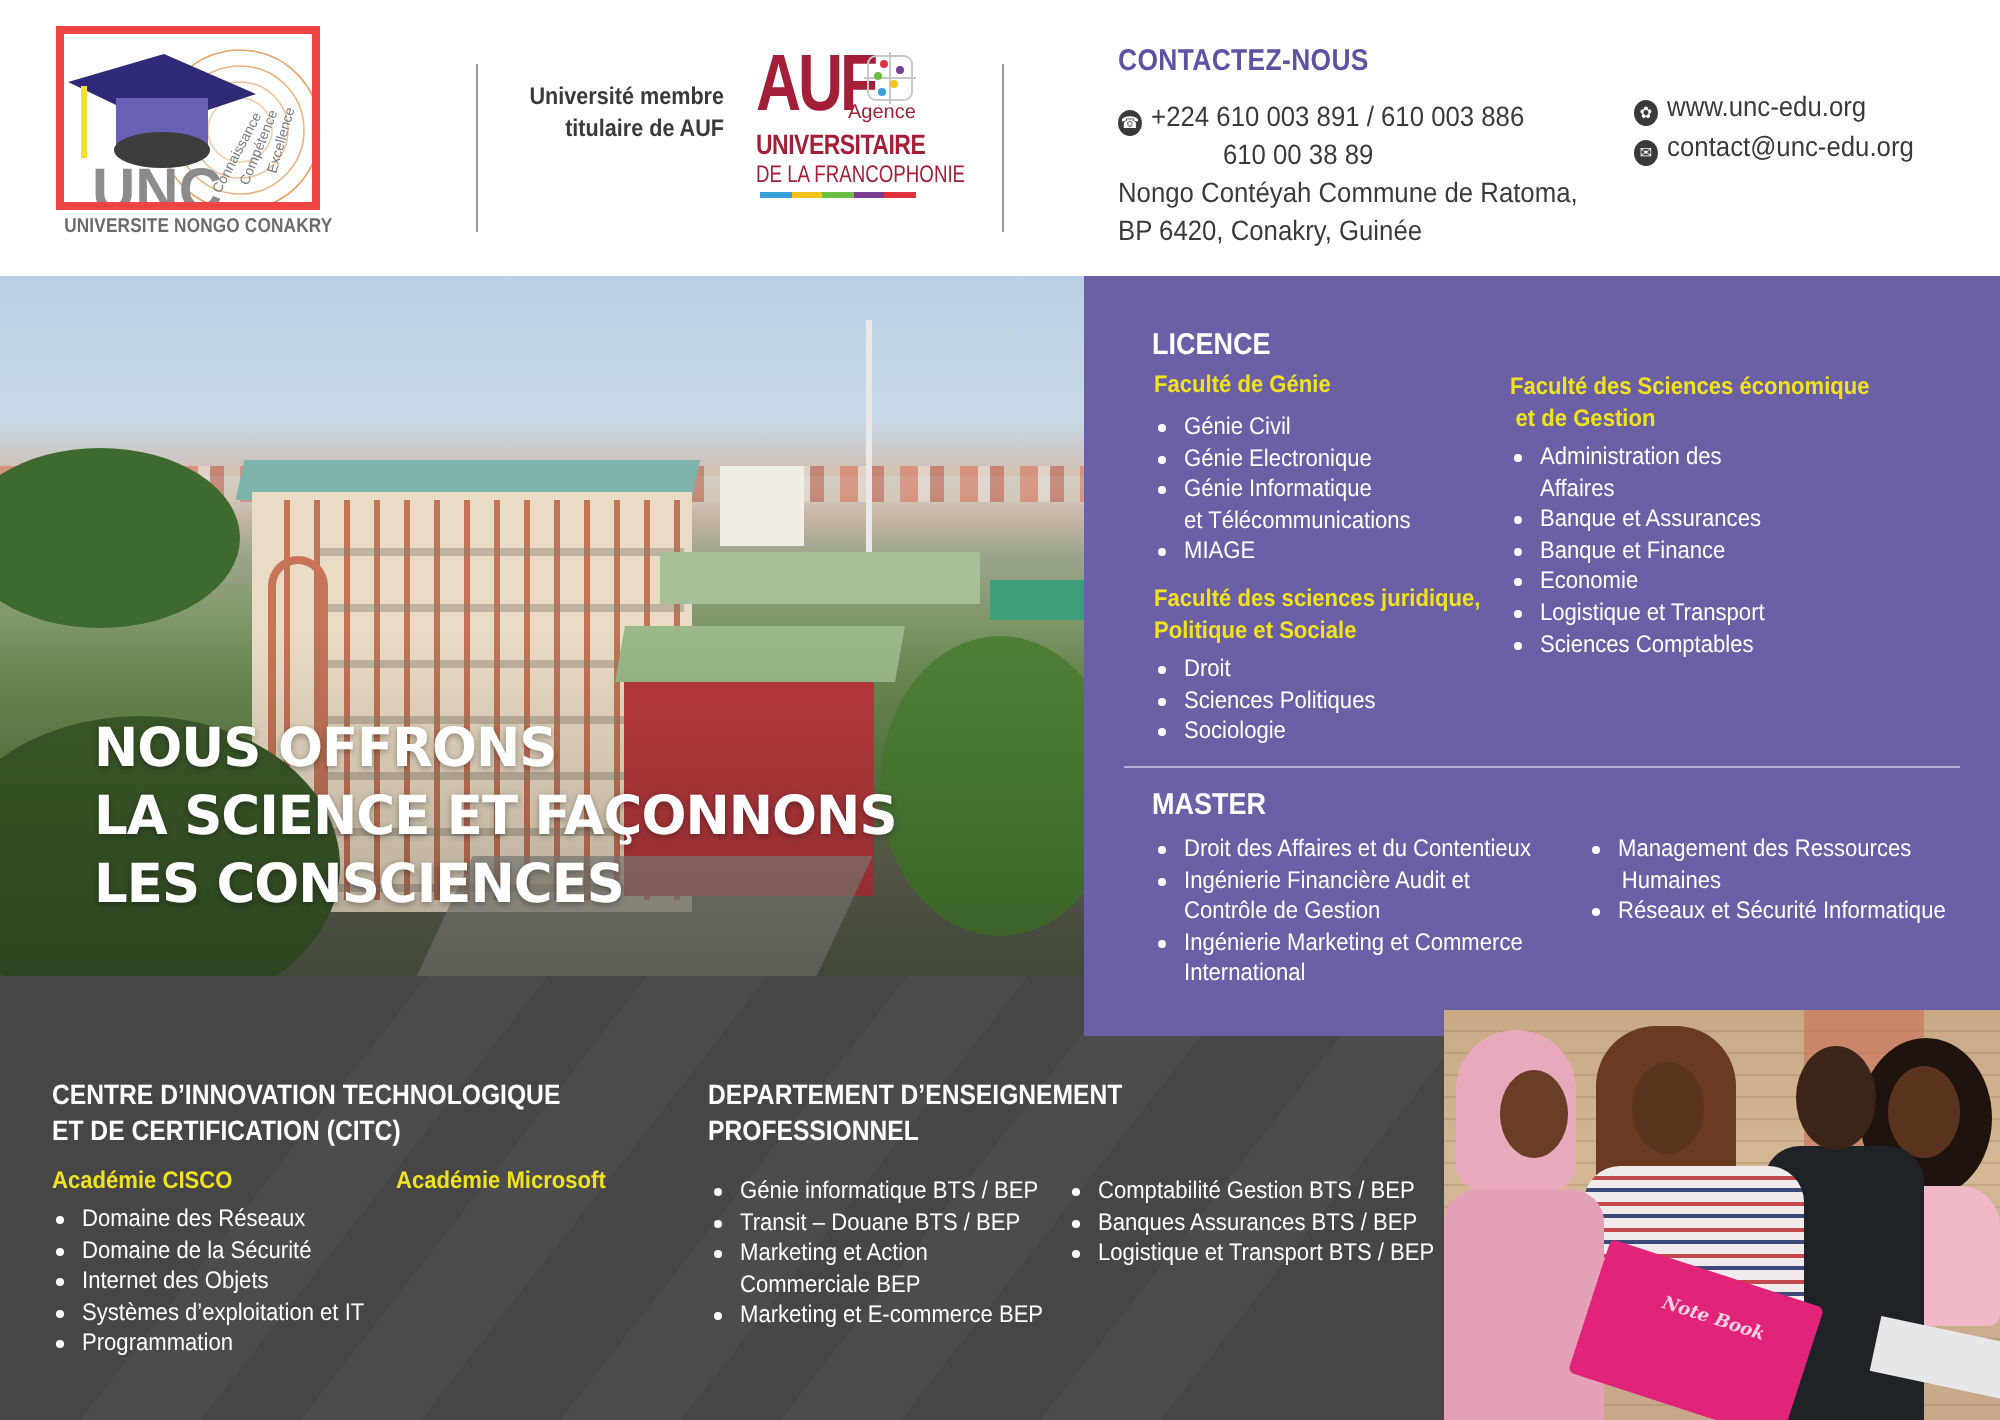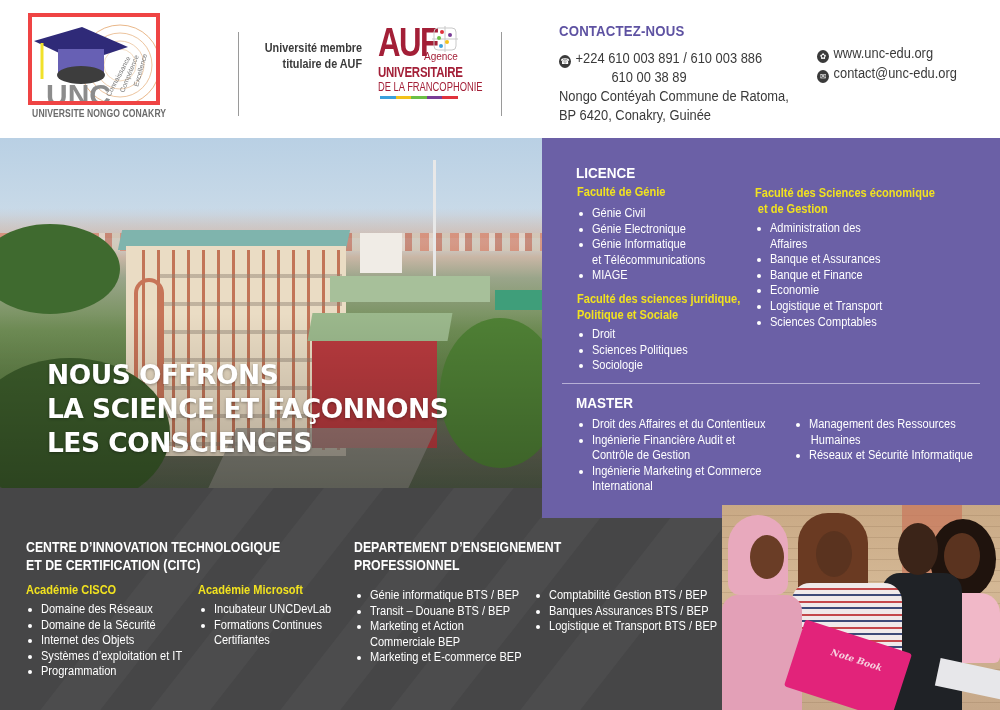--- a/index.html
+++ b/index.html
@@ -217,24 +217,20 @@
   <div class="d-sub" style="left:26px; top:95px;">Académie CISCO</div>
   <ul class="blist" style="left:27px; top:114px;">
     <li><span class="t">Domaine des Réseaux</span></li>
     <li><span class="t">Domaine de la Sécurité</span></li>
     <li><span class="t">Internet des Objets</span></li>
     <li><span class="t">Systèmes d’exploitation et IT</span></li>
     <li><span class="t">Programmation</span></li>
   </ul>
 
   <div class="d-sub" style="left:198px; top:95px;">Académie Microsoft</div>
-  <ul class="blist" style="left:200px; top:114px;">
-    <li><span class="t">Incubateur UNCDevLab</span></li>
-    <li><span class="t">Formations Continues</span><br><span class="t">Certifiantes</span></li>
-  </ul>
 
   <div class="d-head" style="left:354px; top:50px;">
     <div>DEPARTEMENT D’ENSEIGNEMENT</div>
     <div>PROFESSIONNEL</div>
   </div>
   <ul class="blist" style="left:356px; top:100px;">
     <li><span class="t">Génie informatique BTS / BEP</span></li>
     <li><span class="t">Transit – Douane BTS / BEP</span></li>
     <li><span class="t">Marketing et Action</span><br><span class="t">Commerciale BEP</span></li>
     <li><span class="t">Marketing et E-commerce BEP</span></li>

